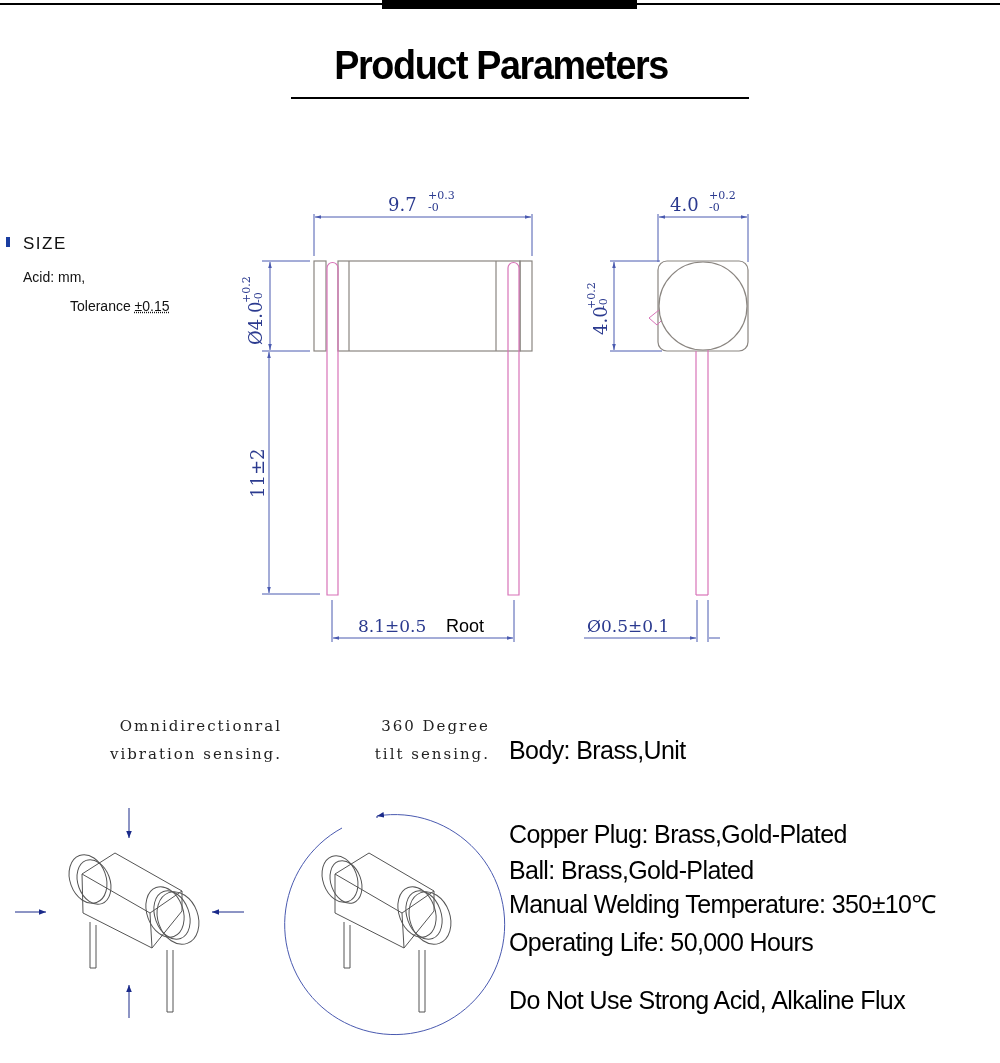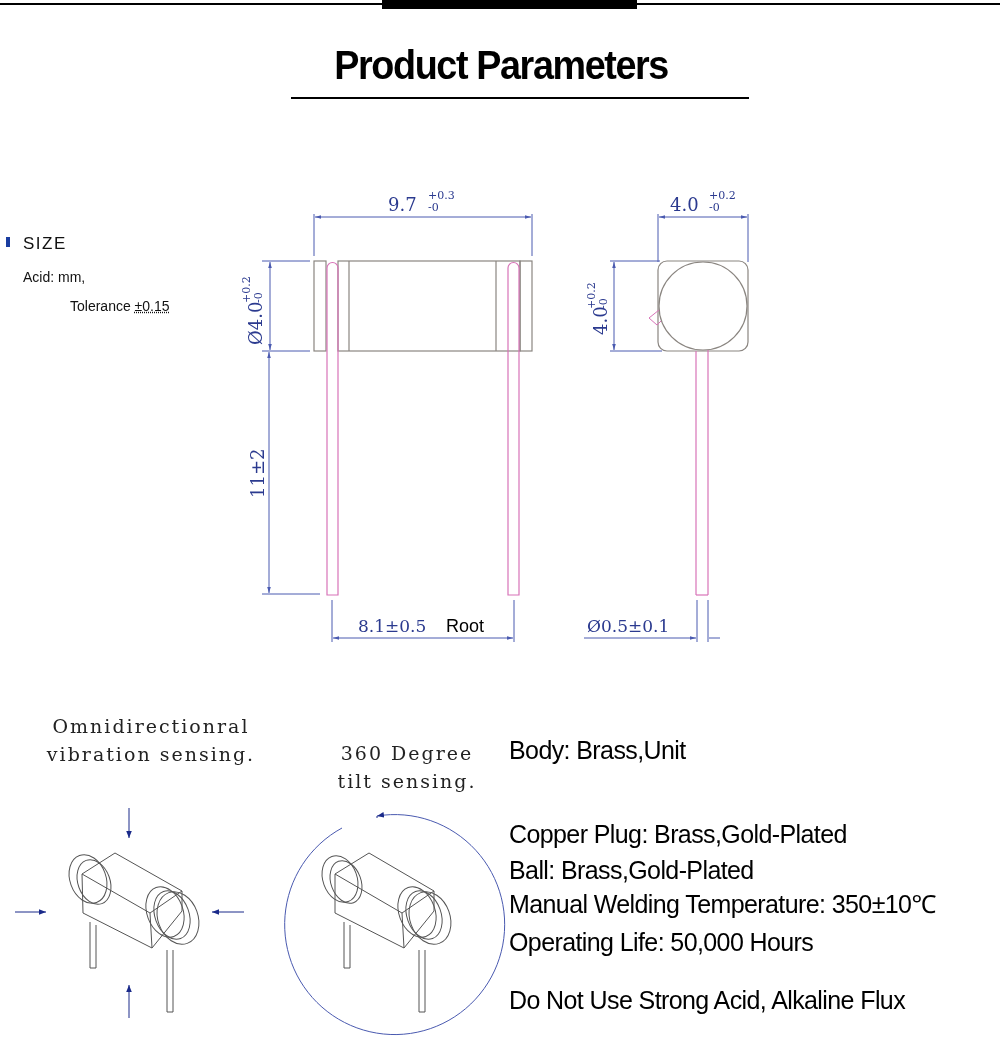--- a/index.html
+++ b/index.html
@@ -11,22 +11,22 @@
   .top-rule-right { left:636px; top:3px; width:364px; height:2px; background:#000; }
   .title { left:0; width:1000px; top:42px; text-align:center; font-size:41px; font-weight:bold;
            letter-spacing:-1.5px; transform:scaleX(0.92); transform-origin:514px 0; }
   .title-rule { left:291px; top:97px; width:458px; height:2px; background:#000; }
   .size-marker { left:6px; top:237px; width:4px; height:10px; background:#1a3da0; }
   .size-label { left:23px; top:234px; font-size:17px; letter-spacing:1.5px; color:#111; }
   .unit-line { left:23px; font-size:14px; color:#111; line-height:20px; }
   .pm { text-decoration:underline dotted; }
   svg.draw { position:absolute; left:0; top:0; }
   .dim-text { font-family:"DejaVu Serif", serif; fill:#2b3a8f; }
-  .cap { font-family:"DejaVu Serif", "Liberation Serif", serif; font-size:19px; color:#222;
-         letter-spacing:2px; line-height:28px; text-align:center; white-space:pre; }
+  .cap { font-family:"DejaVu Serif", "Liberation Serif", serif; font-size:15px; color:#222;
+         letter-spacing:2px; line-height:28px; text-align:right; white-space:pre; }
   .spec { left:509px; font-size:25px; color:#000; letter-spacing:-0.6px; white-space:nowrap; }
 </style>
 </head>
 <body>
 
 <div class="abs top-rule-left"></div>
 <div class="abs top-rule-block"></div>
 <div class="abs top-rule-right"></div>
 <div class="abs title">Product Parameters</div>
 <div class="abs title-rule"></div>
@@ -153,21 +153,21 @@
       <ellipse cx="424" cy="915" rx="17" ry="25" transform="rotate(-20 424 915)"></ellipse>
       <ellipse cx="430" cy="918" rx="20" ry="27" transform="rotate(-20 430 918)"></ellipse>
       <path d="M344,922 L344,968 L350,968 L350,925"></path>
       <path d="M419,950 L419,1012 L425,1012 L425,950"></path>
     </g>
   </g>
 </svg>
 
 <div class="abs cap" style="left:20px; top:712px; width:262px;">Omnidirectionral
 vibration sensing.</div>
-<div class="abs cap" style="left:312px; top:712px; width:190px;margin-top:27px;">360 Degree
+<div class="abs cap" style="left:300px; top:712px; width:190px;">360 Degree
 tilt sensing.</div>
 
 <div class="abs spec" style="top:736px;">Body: Brass,Unit</div>
 <div class="abs spec" style="top:820px;">Copper Plug: Brass,Gold-Plated</div>
 <div class="abs spec" style="top:856px;">Ball: Brass,Gold-Plated</div>
 <div class="abs spec" style="top:886px;">Manual Welding Temperature:  350±10℃</div>
 <div class="abs spec" style="top:928px;text-align:center;">Operating Life: 50,000 Hours</div>
 <div class="abs spec" style="top:986px;">Do Not Use Strong Acid, Alkaline Flux</div>
 
 </body></html>

